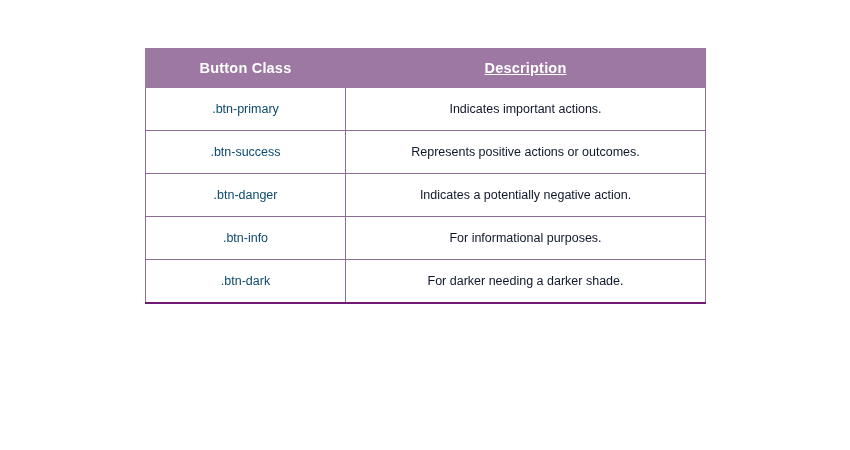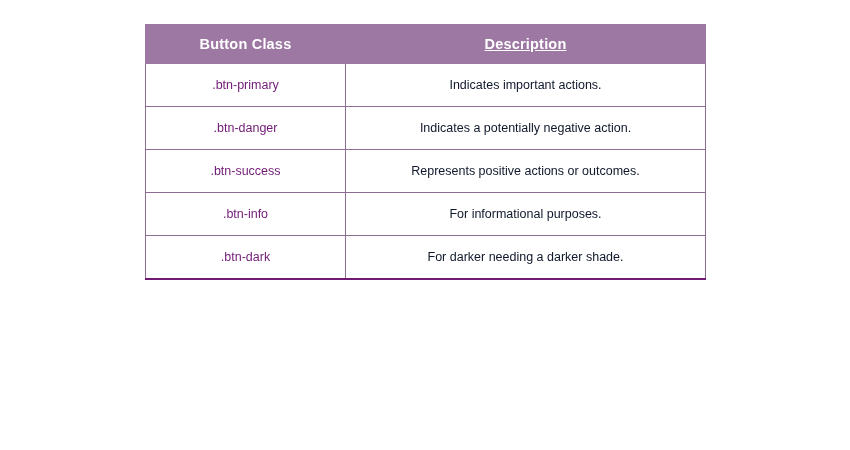--- a/index.html
+++ b/index.html
@@ -17,21 +17,21 @@
   .page {
     position: relative;
     width: 850px;
     height: 450px;
     background: #ffffff;
   }
 
   .table-wrap {
     position: absolute;
     left: 145px;
-    top: 24px;
+    top: 48px;
     width: 560px;
   }
 
   table.btn-table {
     width: 560px;
     border-collapse: collapse;
     table-layout: fixed;
     background: #ffffff;
   }
 
@@ -69,21 +69,21 @@
     border-right: 1px solid #8e6d95;
     box-sizing: border-box;
     white-space: nowrap;
   }
 
   tbody tr:last-child td {
     border-bottom: 2px solid #701a75;
   }
 
   tbody td.cell-class {
-    color: #701a75;
+    color: #0c4a6e;
   }
 
   tbody td.cell-desc {
     color: #0f172a;
   }
 </style>
 </head>
 <body>
 
 <div class="page">
@@ -98,26 +98,26 @@
           <th>Button Class</th>
           <th class="th-divider">Description</th>
         </tr>
       </thead>
       <tbody>
         <tr>
           <td class="cell-class">.btn-primary</td>
           <td class="cell-desc">Indicates important actions.</td>
         </tr>
         <tr>
+          <td class="cell-class">.btn-success</td>
+          <td class="cell-desc">Represents positive actions or outcomes.</td>
+        </tr>
+        <tr>
           <td class="cell-class">.btn-danger</td>
           <td class="cell-desc">Indicates a potentially negative action.</td>
-        </tr>
-        <tr>
-          <td class="cell-class">.btn-success</td>
-          <td class="cell-desc">Represents positive actions or outcomes.</td>
         </tr>
         <tr>
           <td class="cell-class">.btn-info</td>
           <td class="cell-desc">For informational purposes.</td>
         </tr>
         <tr>
           <td class="cell-class">.btn-dark</td>
           <td class="cell-desc">For darker needing a darker shade.</td>
         </tr>
       </tbody>

